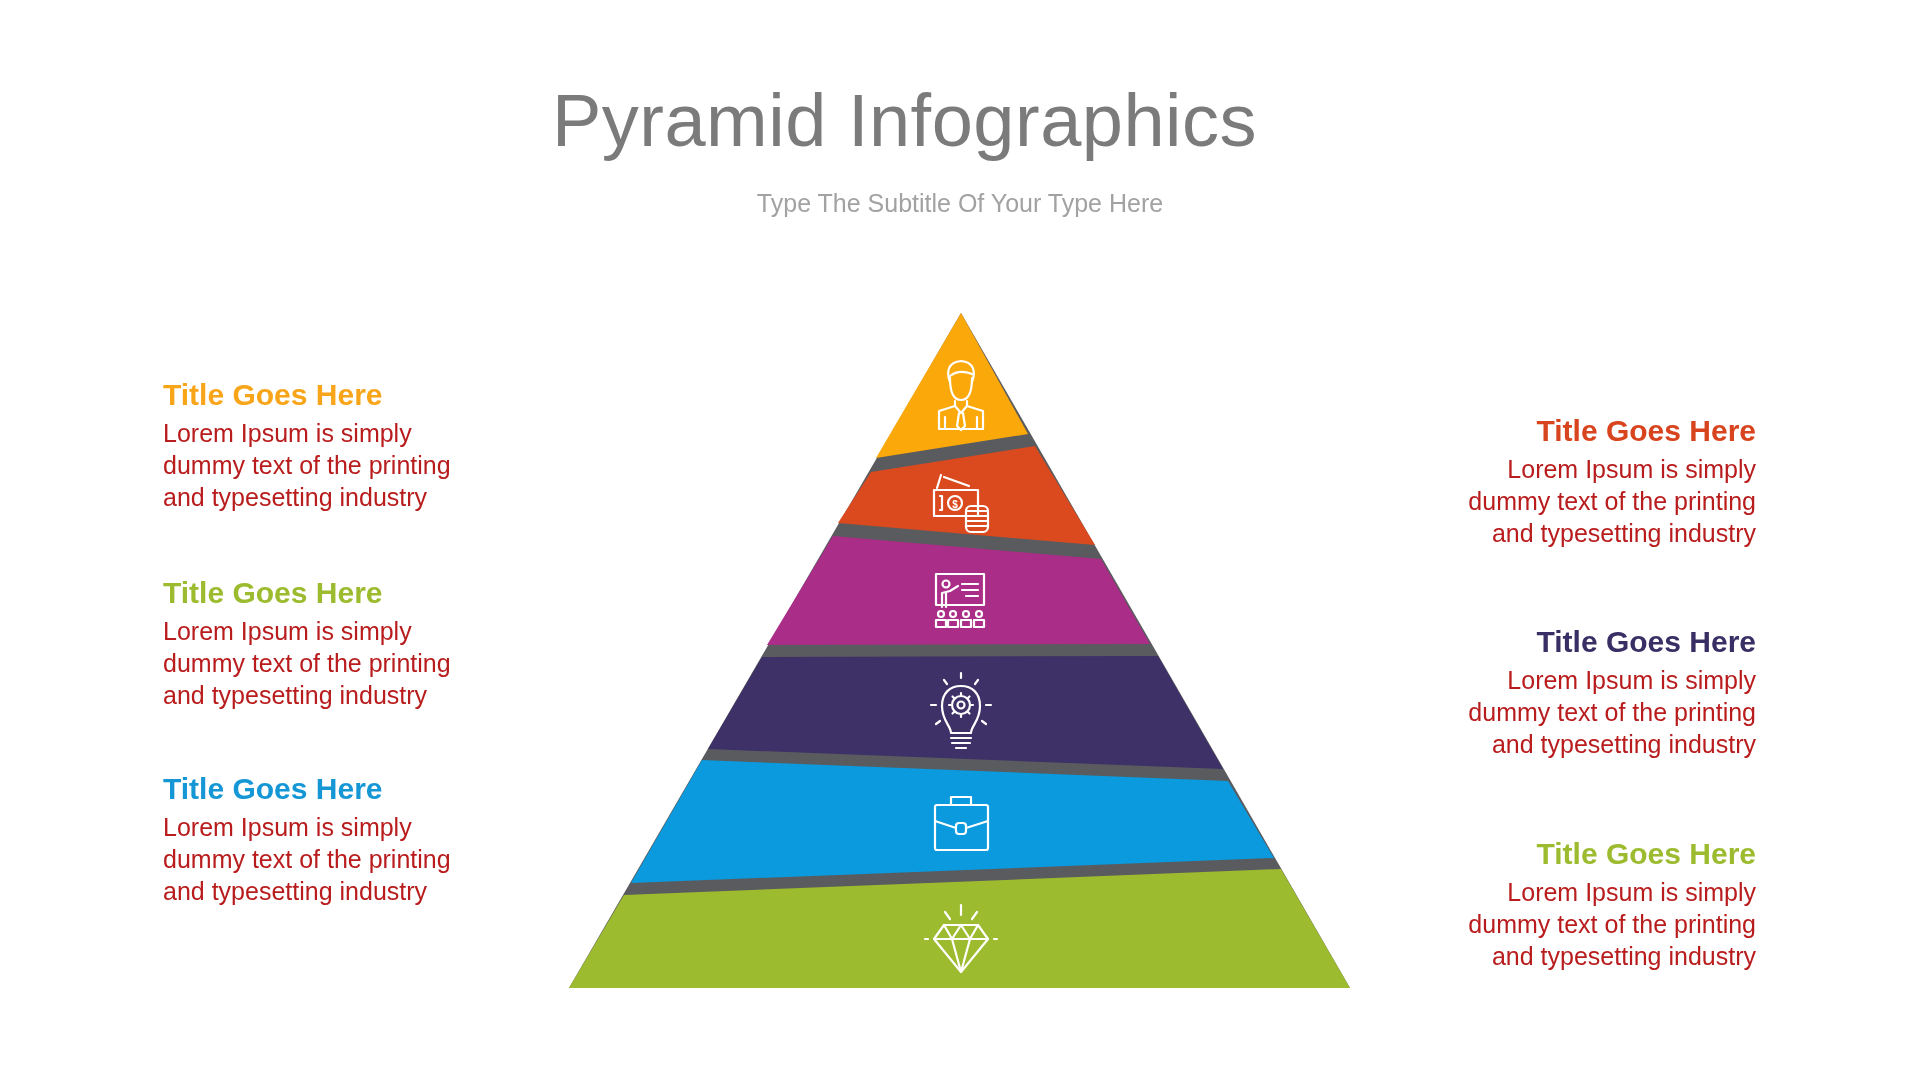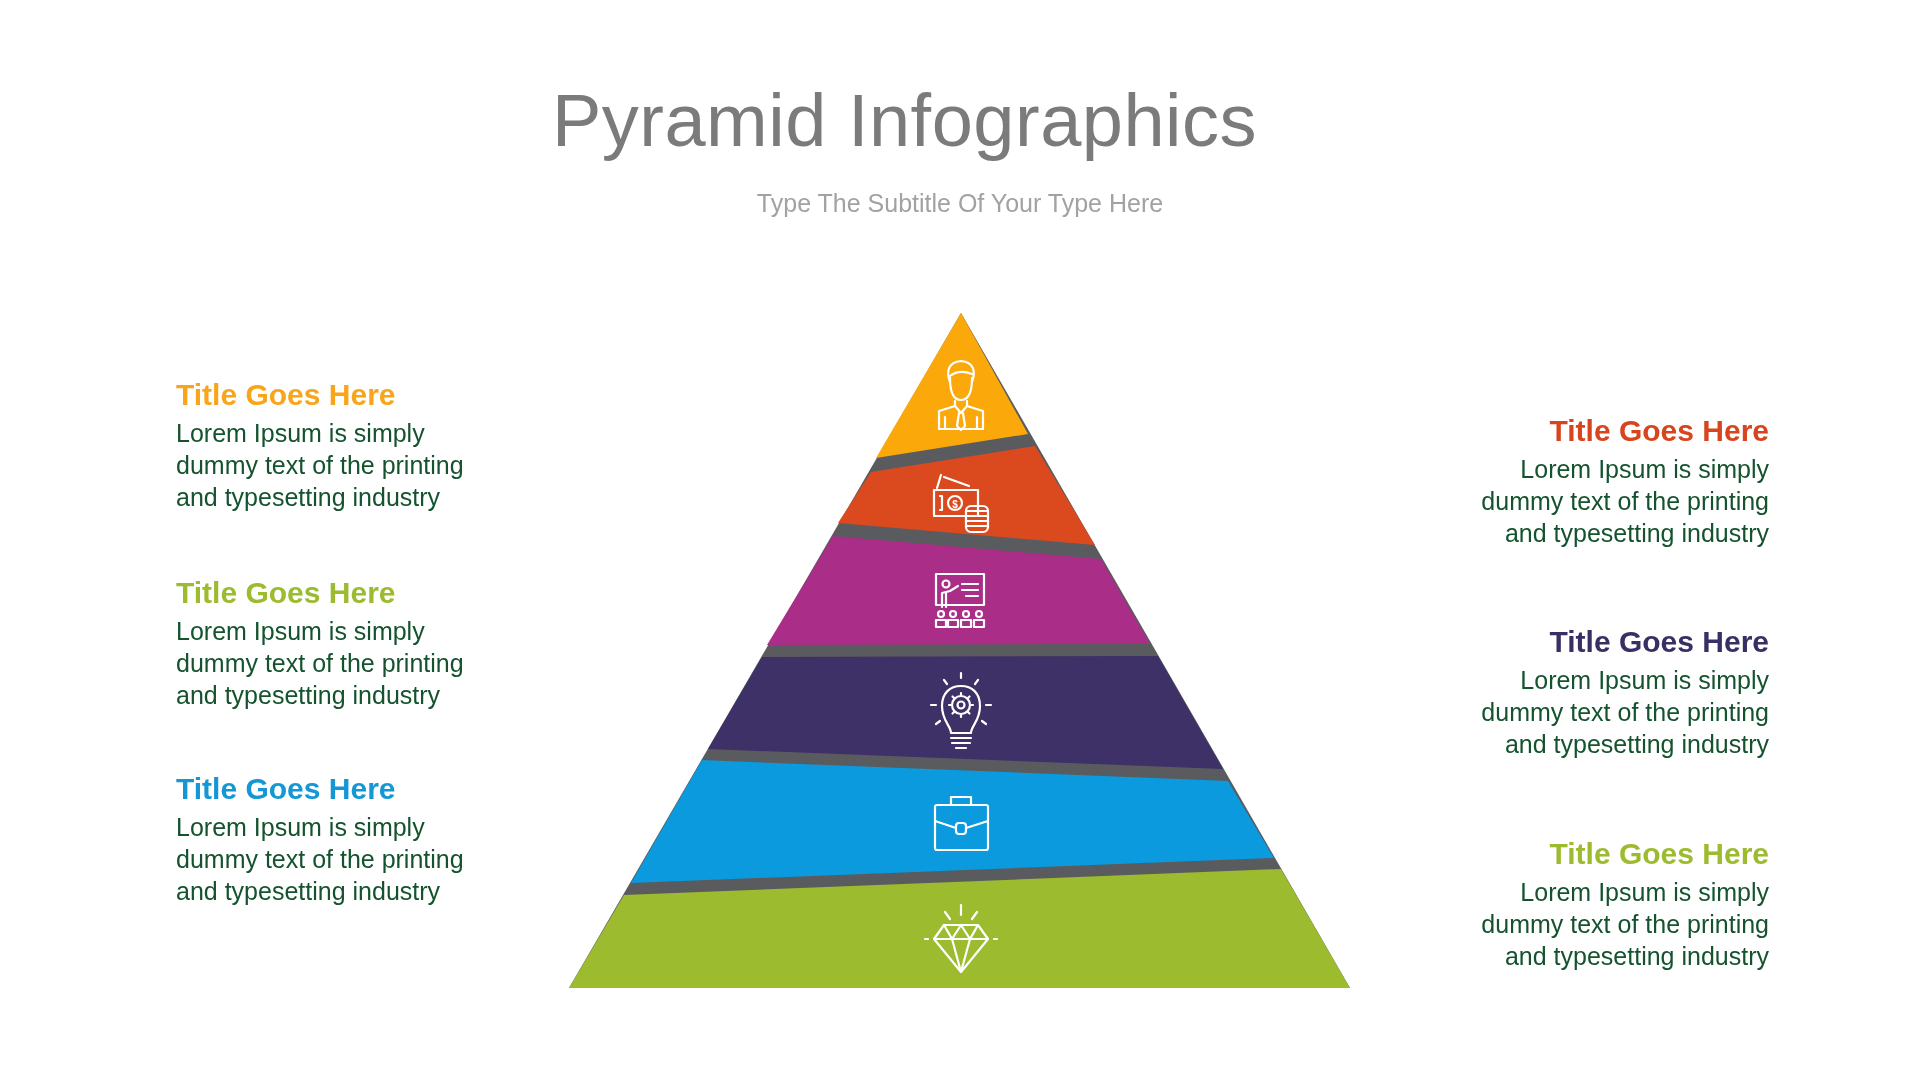--- a/index.html
+++ b/index.html
@@ -2,25 +2,25 @@
 <html><head>
 <meta charset="utf-8">
 <style>
   html, body { margin:0; padding:0; }
   body { width:1920px; height:1080px; background:#ffffff; position:relative; overflow:hidden;
          font-family:"Liberation Sans", "DejaVu Sans", sans-serif; }
   .page-title { position:absolute; left:0; width:1809px; top:78px; text-align:center;
                 font-size:74px; line-height:86px; color:#7b7b7b; letter-spacing:0.5px; }
   .page-subtitle { position:absolute; left:0; width:1920px; top:188px; text-align:center;
                    font-size:25px; line-height:30px; color:#a2a2a2; }
-  .block { position:absolute; width:360px;margin-left:13px; }
+  .block { position:absolute; width:360px; }
   .block.left { left:163px; text-align:left; }
   .block.right { left:1396px; text-align:right; }
   .block .t { font-size:30px; line-height:36px; font-weight:bold; margin:0 0 4px 0; }
-  .block .b { font-size:25px; line-height:32px; color:#14532d; }
+  .block .b { font-size:25px; line-height:32px; color:#b91c1c; }
   .block .b div { white-space:nowrap; }
   svg.pyramid { position:absolute; left:0; top:0; }
 </style>
 </head>
 <body>
 
 <div class="page-title">Pyramid Infographics</div>
 <div class="page-subtitle">Type The Subtitle Of Your Type Here</div>
 
 <div class="block left" style="top:377px;">

